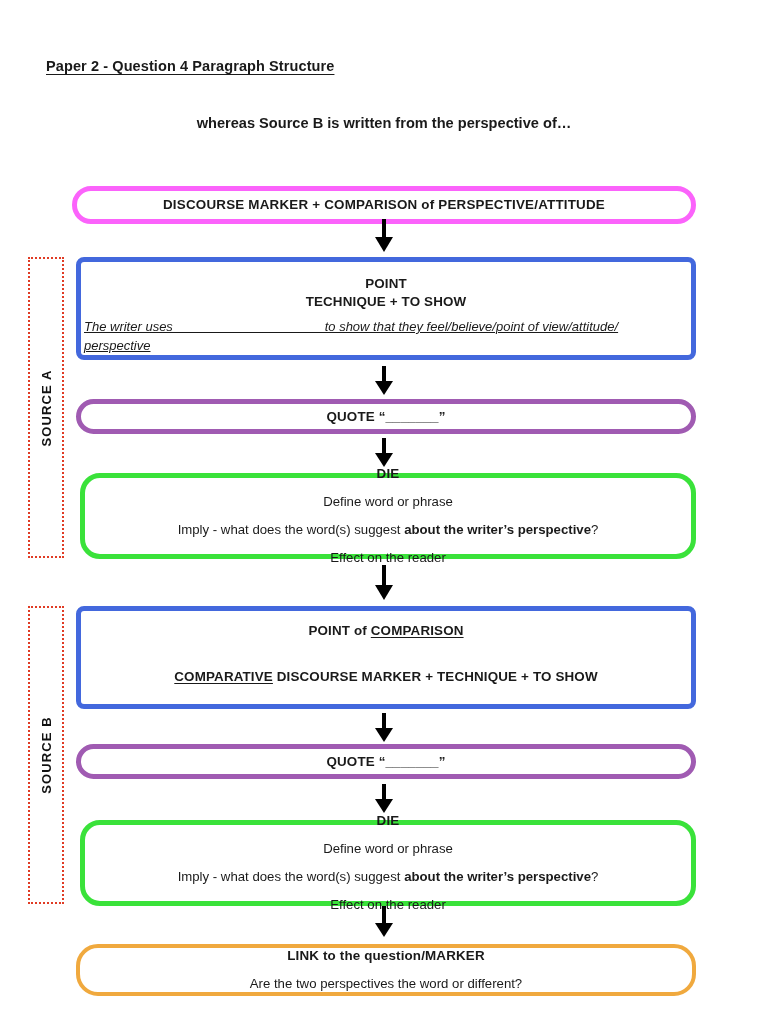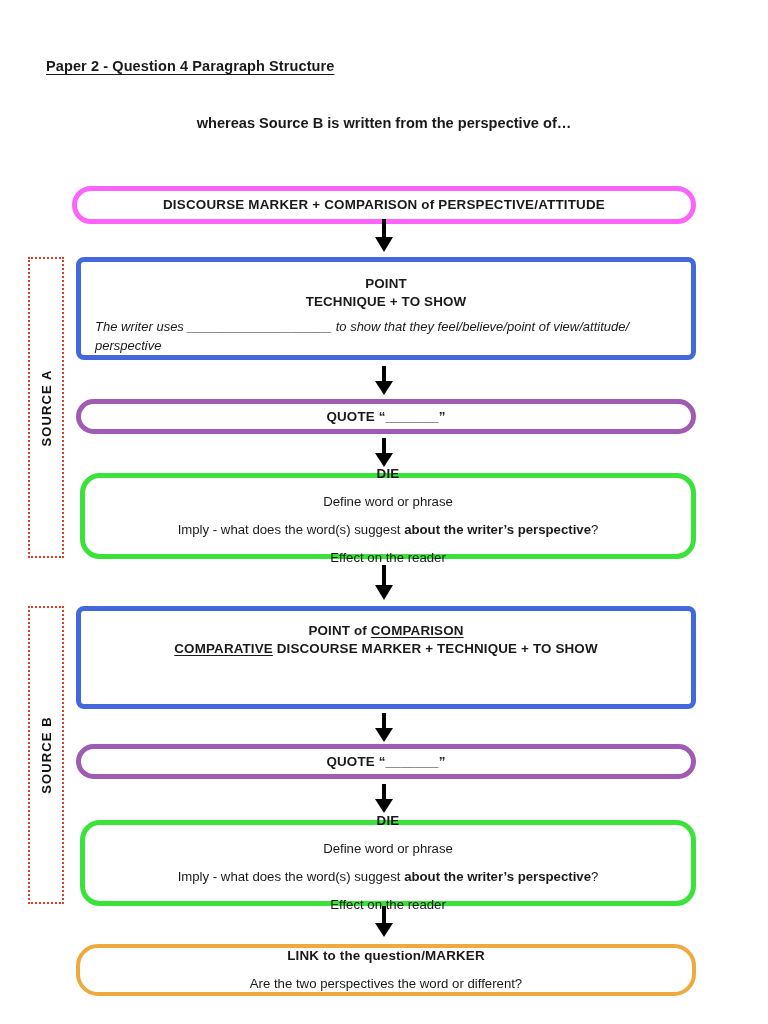--- a/index.html
+++ b/index.html
@@ -87,21 +87,22 @@
     line-height: 18px;
     letter-spacing: 0.15px;
     color: #1a1a1a;
   }
   .hdr.caps { letter-spacing: 0.2px; }
   .body-ital {
     font-size: 13px;
     font-style: italic;
     line-height: 19px;
     color: #1a1a1a;
-    padding: 0 14px;
+    padding: 0 3px;
+    text-decoration: underline;
   }
   .body-plain {
     font-size: 13.2px;
     line-height: 19px;
     color: #1a1a1a;
     margin-top: 9px;
   }
   .u { text-decoration: underline; text-underline-offset: 2px; }
   .b { font-weight: bold; }
   .spacer-6 { height: 10px; }
@@ -178,21 +179,21 @@
     <div class="body-plain">Effect on the reader</div>
   </div>
 
   <div class="arrow" style="left:373px; top:565px;">
     <svg width="22" height="36" viewBox="0 0 22 36" xmlns="http://www.w3.org/2000/svg">
       <rect x="9" y="0" width="4" height="22" fill="#000"></rect>
       <polygon points="2,20 20,20 11,35" fill="#000"></polygon>
     </svg>
   </div>
 
-  <div class="box blue" style="left:76px; top:606px; width:620px; height:103px; justify-content:flex-start; padding-top:11px;">
+  <div class="box blue" style="left:76px; top:606px; width:620px; height:103px; justify-content:flex-start; padding-top:11px;gap:28px;">
     <div class="hdr">
       <span>POINT of </span><span class="u">COMPARISON</span>
     </div>
     <div class="hdr">
       <span class="u">COMPARATIVE</span><span> DISCOURSE MARKER + TECHNIQUE + TO SHOW</span>
     </div>
     <div class="spacer-6"></div>
   </div>
 
   <div class="arrow" style="left:373px; top:713px;">

